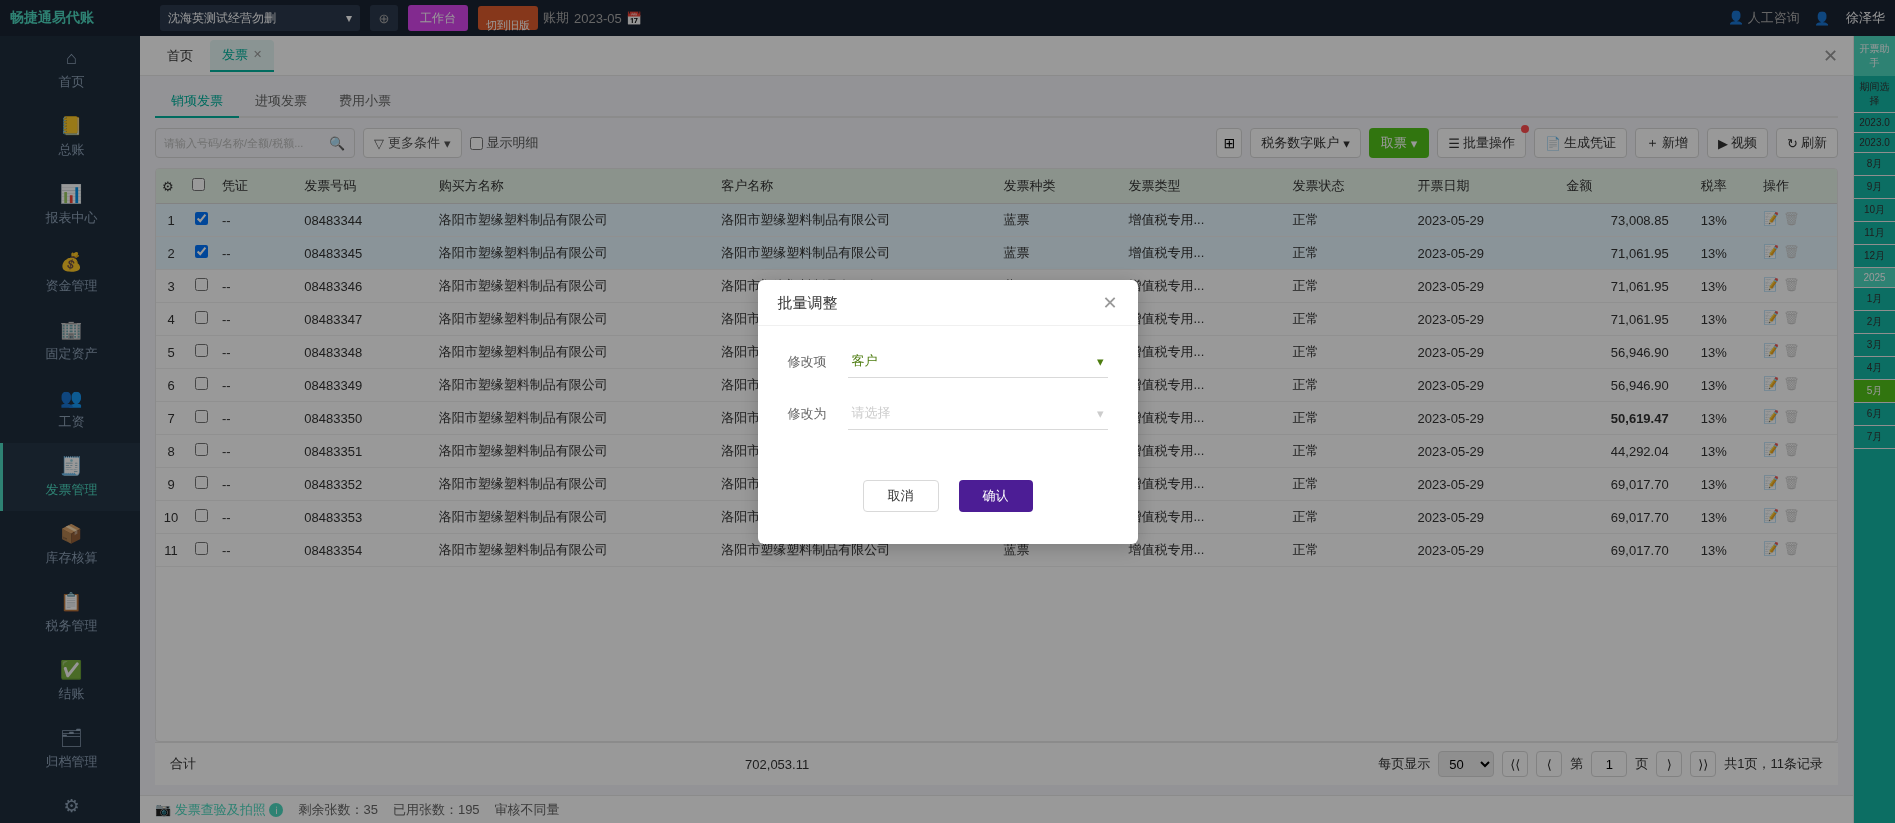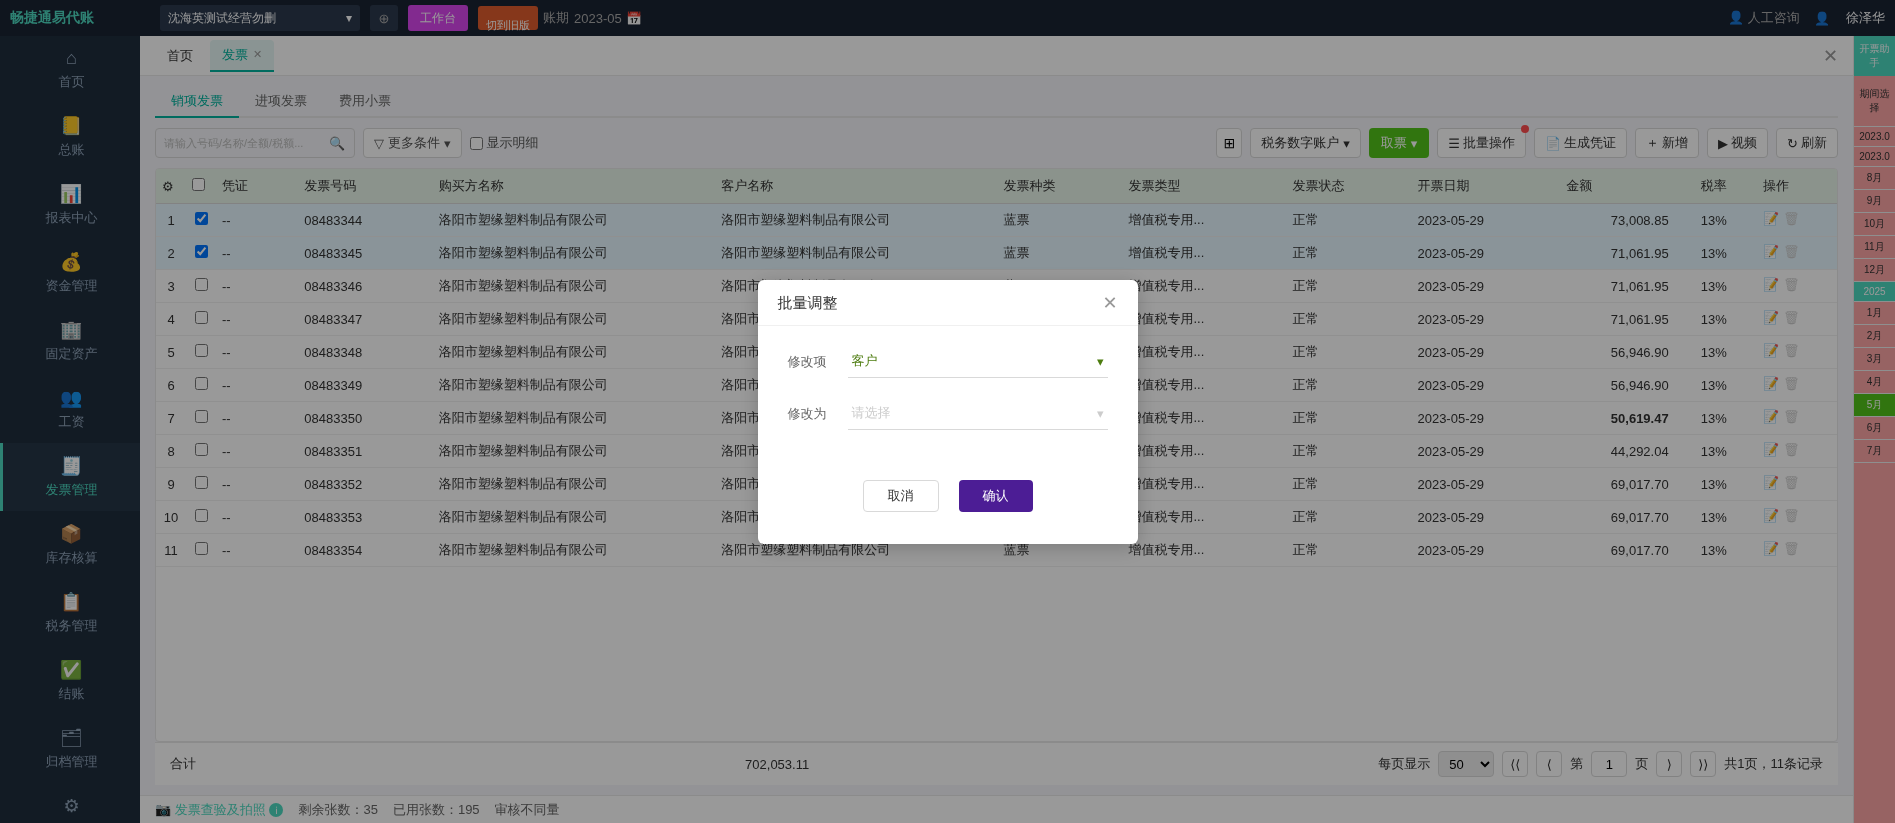--- a/index.html
+++ b/index.html
@@ -601,23 +601,23 @@
         <span>📷</span>
         <span>发票查验及拍照</span>
         <span style="background:#4dd9c0;color:#fff;border-radius:50%;width:14px;height:14px;display:inline-flex;align-items:center;justify-content:center;font-size:10px;">ℹ</span>
       </span>
       <span>剩余张数：35</span>
       <span>已用张数：195</span>
       <span>审核不同量</span>
     </div>
   </div>
 
-  <div style="width:42px;background:#fca5a5;border-left:1px solid #e8e8e8;display:flex;flex-direction:column;overflow:hidden;flex-shrink:0;">
+  <div style="width:42px;background:#14b8a6;border-left:1px solid #e8e8e8;display:flex;flex-direction:column;overflow:hidden;flex-shrink:0;">
     <div style="background:#4dd9c0;color:#fff;font-size:10px;padding:6px 3px;text-align:center;cursor:pointer;writing-mode:horizontal-tb;">开票助手</div>
-    <div style="font-size:10px;color:#333;padding:11px 2px;text-align:center;border-bottom:1px solid #eee;cursor:pointer;">期间选择</div>
+    <div style="font-size:10px;color:#333;padding:4px 2px;text-align:center;border-bottom:1px solid #eee;cursor:pointer;">期间选择</div>
     <div style="font-size:10px;color:#333;padding:4px 2px;text-align:center;border-bottom:1px solid #eee;">2023.0</div>
     <div style="font-size:10px;color:#333;padding:4px 2px;text-align:center;border-bottom:1px solid #eee;">2023.0</div>
     <div style="font-size:10px;color:#333;padding:4px 2px;text-align:center;border-bottom:1px solid #eee;cursor:pointer;">8月</div>
     <div style="font-size:10px;color:#333;padding:4px 2px;text-align:center;border-bottom:1px solid #eee;cursor:pointer;">9月</div>
     <div style="font-size:10px;color:#333;padding:4px 2px;text-align:center;border-bottom:1px solid #eee;cursor:pointer;">10月</div>
     <div style="font-size:10px;color:#333;padding:4px 2px;text-align:center;border-bottom:1px solid #eee;cursor:pointer;">11月</div>
     <div style="font-size:10px;color:#333;padding:4px 2px;text-align:center;border-bottom:1px solid #eee;cursor:pointer;">12月</div>
     <div style="font-size:10px;background:#4dd9c0;color:#fff;padding:4px 2px;text-align:center;border-bottom:1px solid #eee;cursor:pointer;">2025</div>
     <div style="font-size:10px;color:#333;padding:4px 2px;text-align:center;border-bottom:1px solid #eee;cursor:pointer;">1月</div>
     <div style="font-size:10px;color:#333;padding:4px 2px;text-align:center;border-bottom:1px solid #eee;cursor:pointer;">2月</div>

